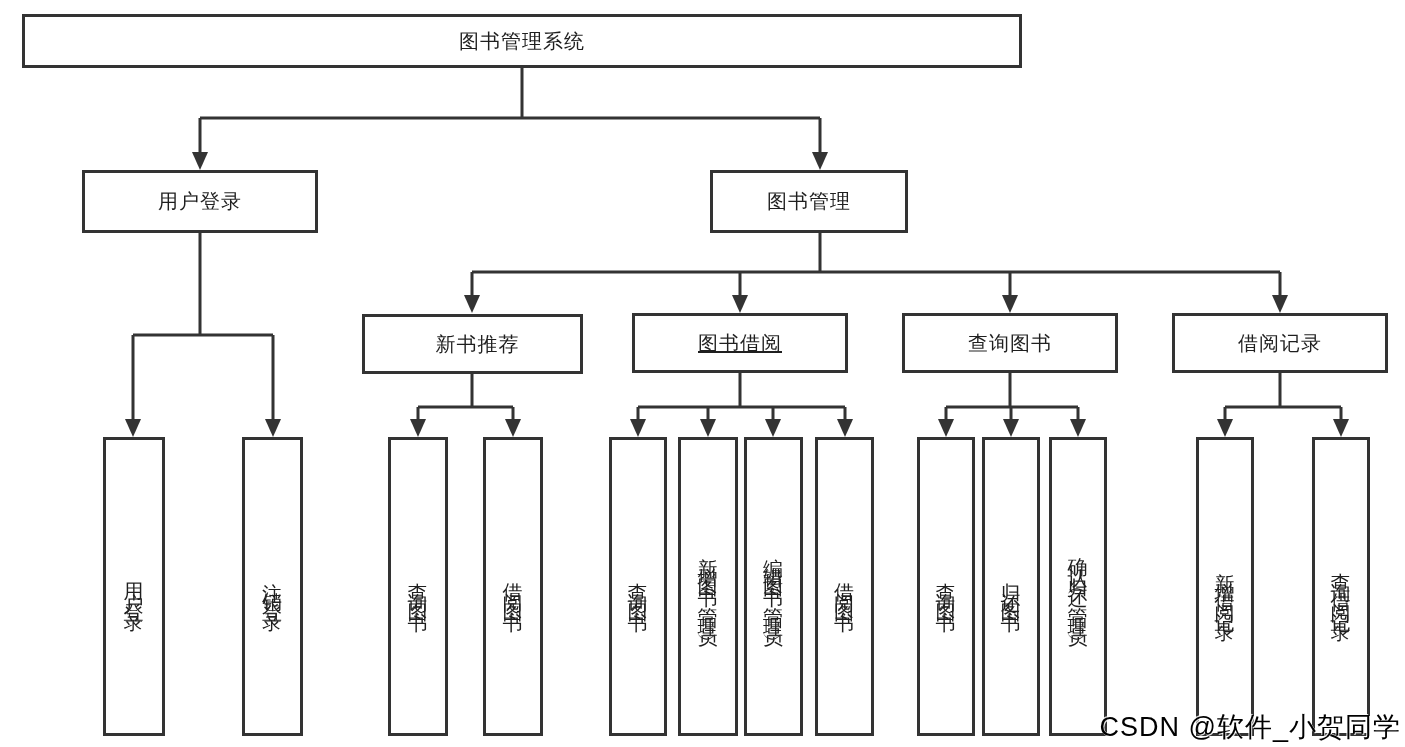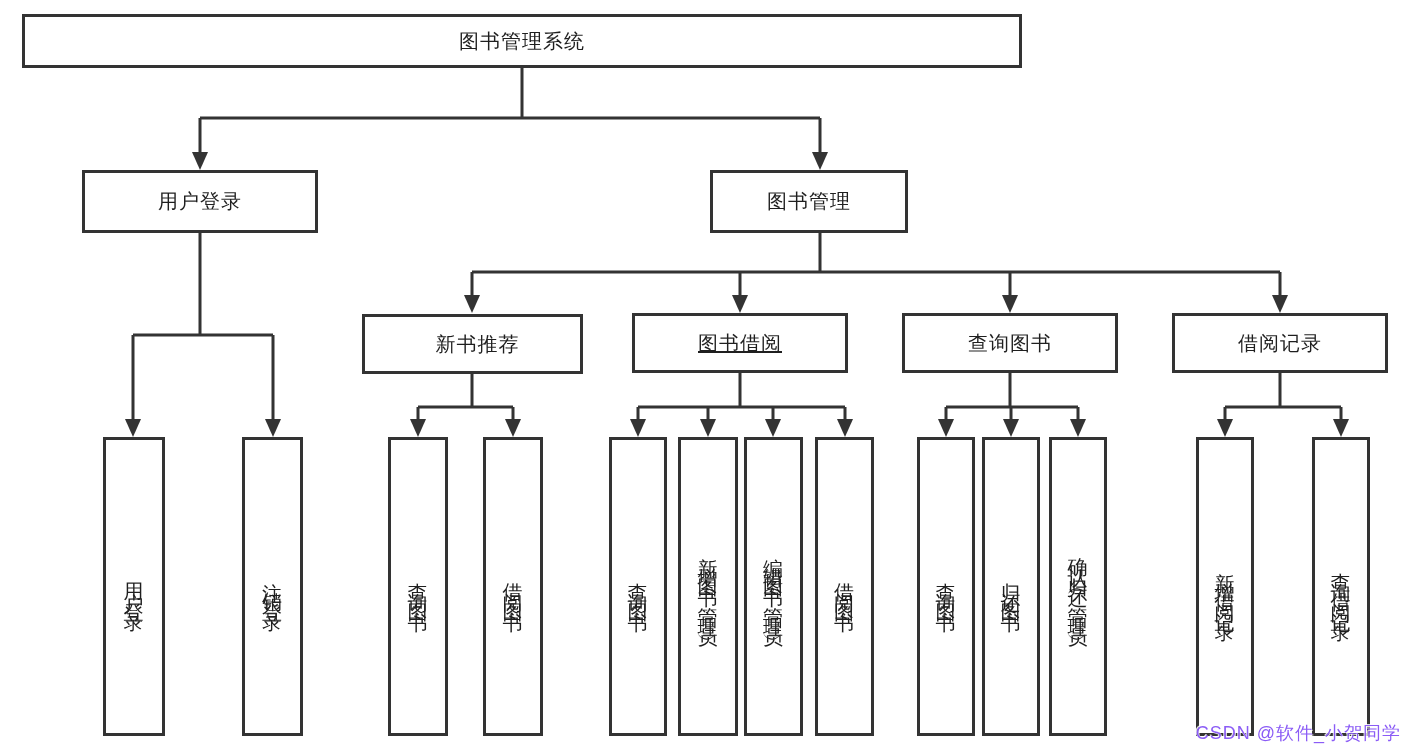--- a/index.html
+++ b/index.html
@@ -50,22 +50,22 @@
     font-size: 20px;
     line-height: 1;
     letter-spacing: 10px;
     color: #1f1f1f;
     white-space: nowrap;
   }
   .watermark {
     position: absolute;
     right: 4px;
     bottom: 2px;
-    font-size: 18px;
-    color: #8b5cf6;
+    font-size: 27px;
+    color: #000000;
     letter-spacing: 1px;
     z-index: 5;
     text-shadow: 1px 1px 0 rgba(255,255,255,0.85), -1px -1px 0 rgba(255,255,255,0.85);
     text-align: right;
   }
 </style>
 </head>
 <body>
 
 <div class="canvas">

